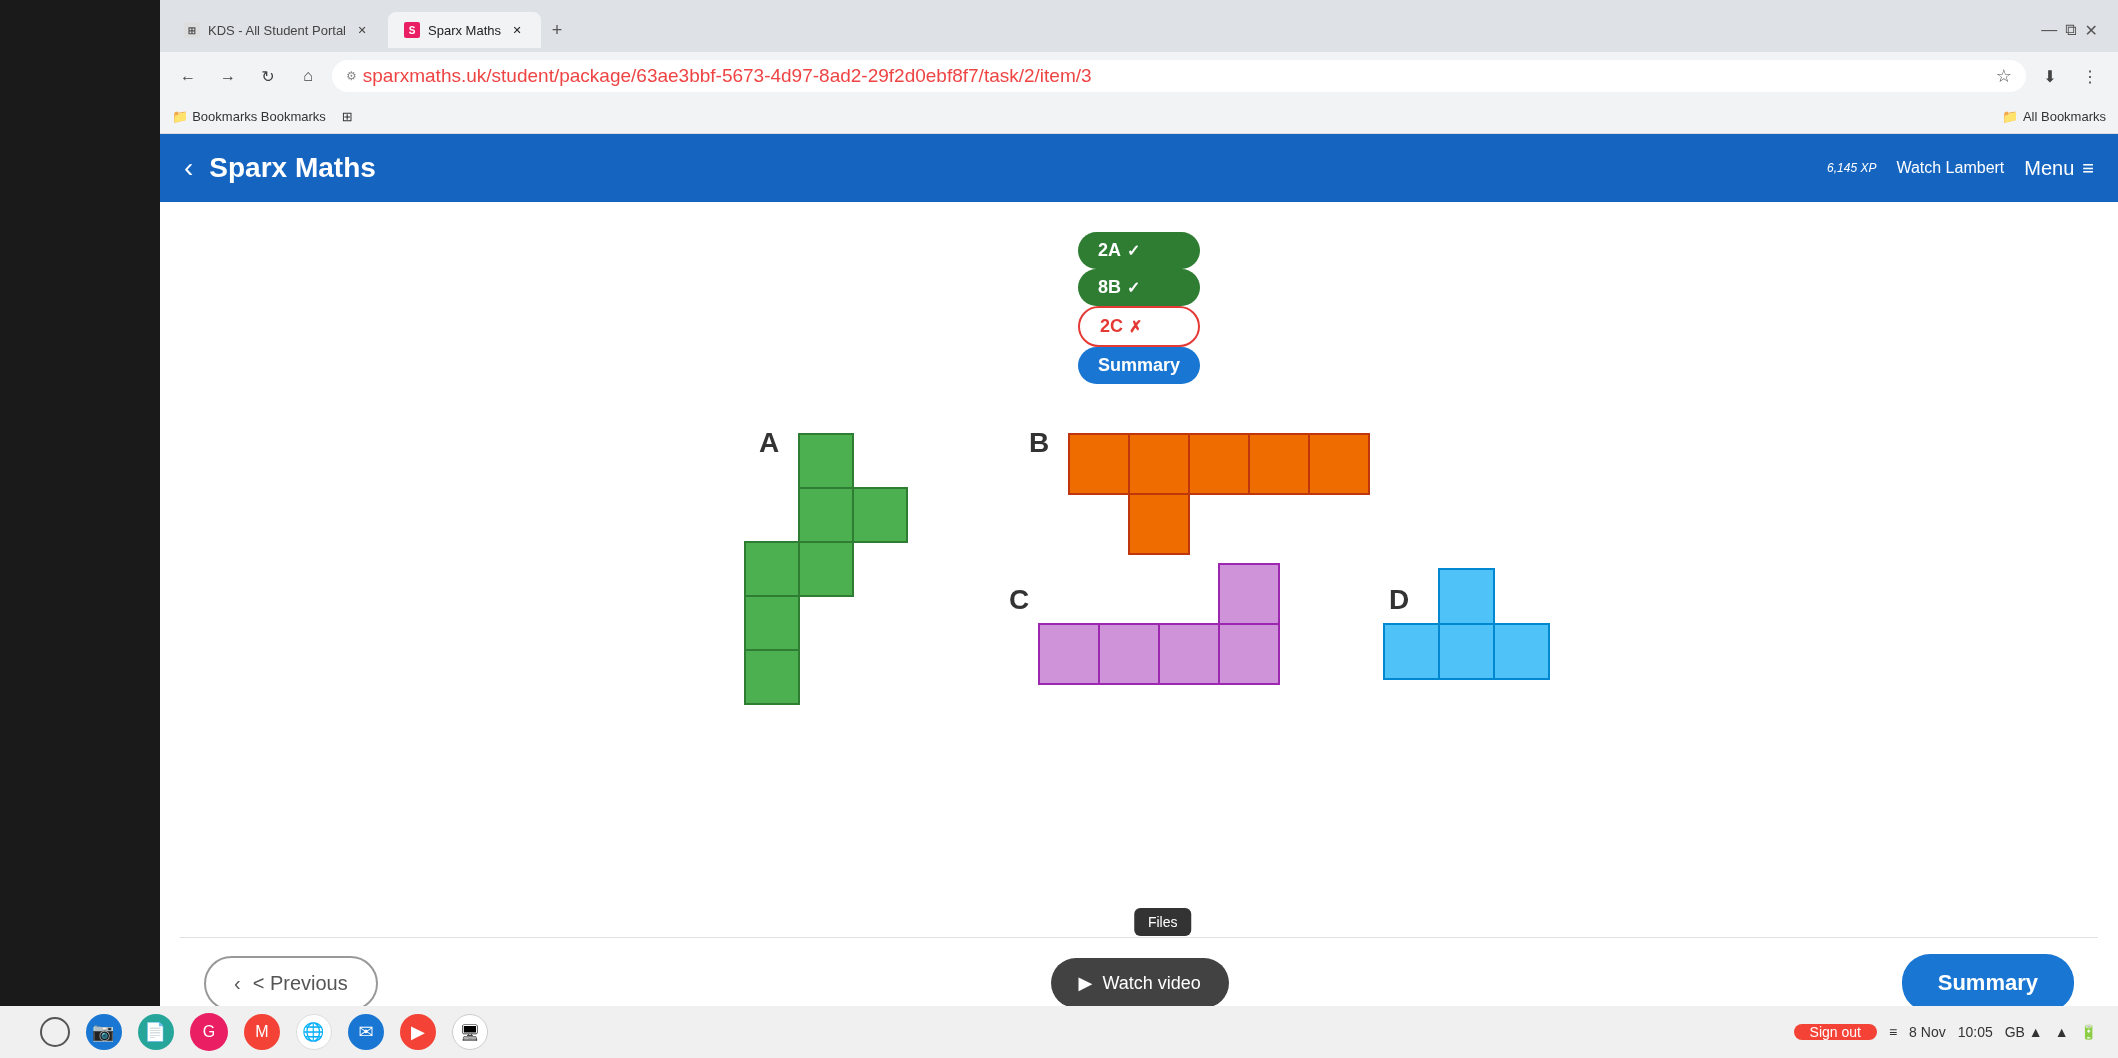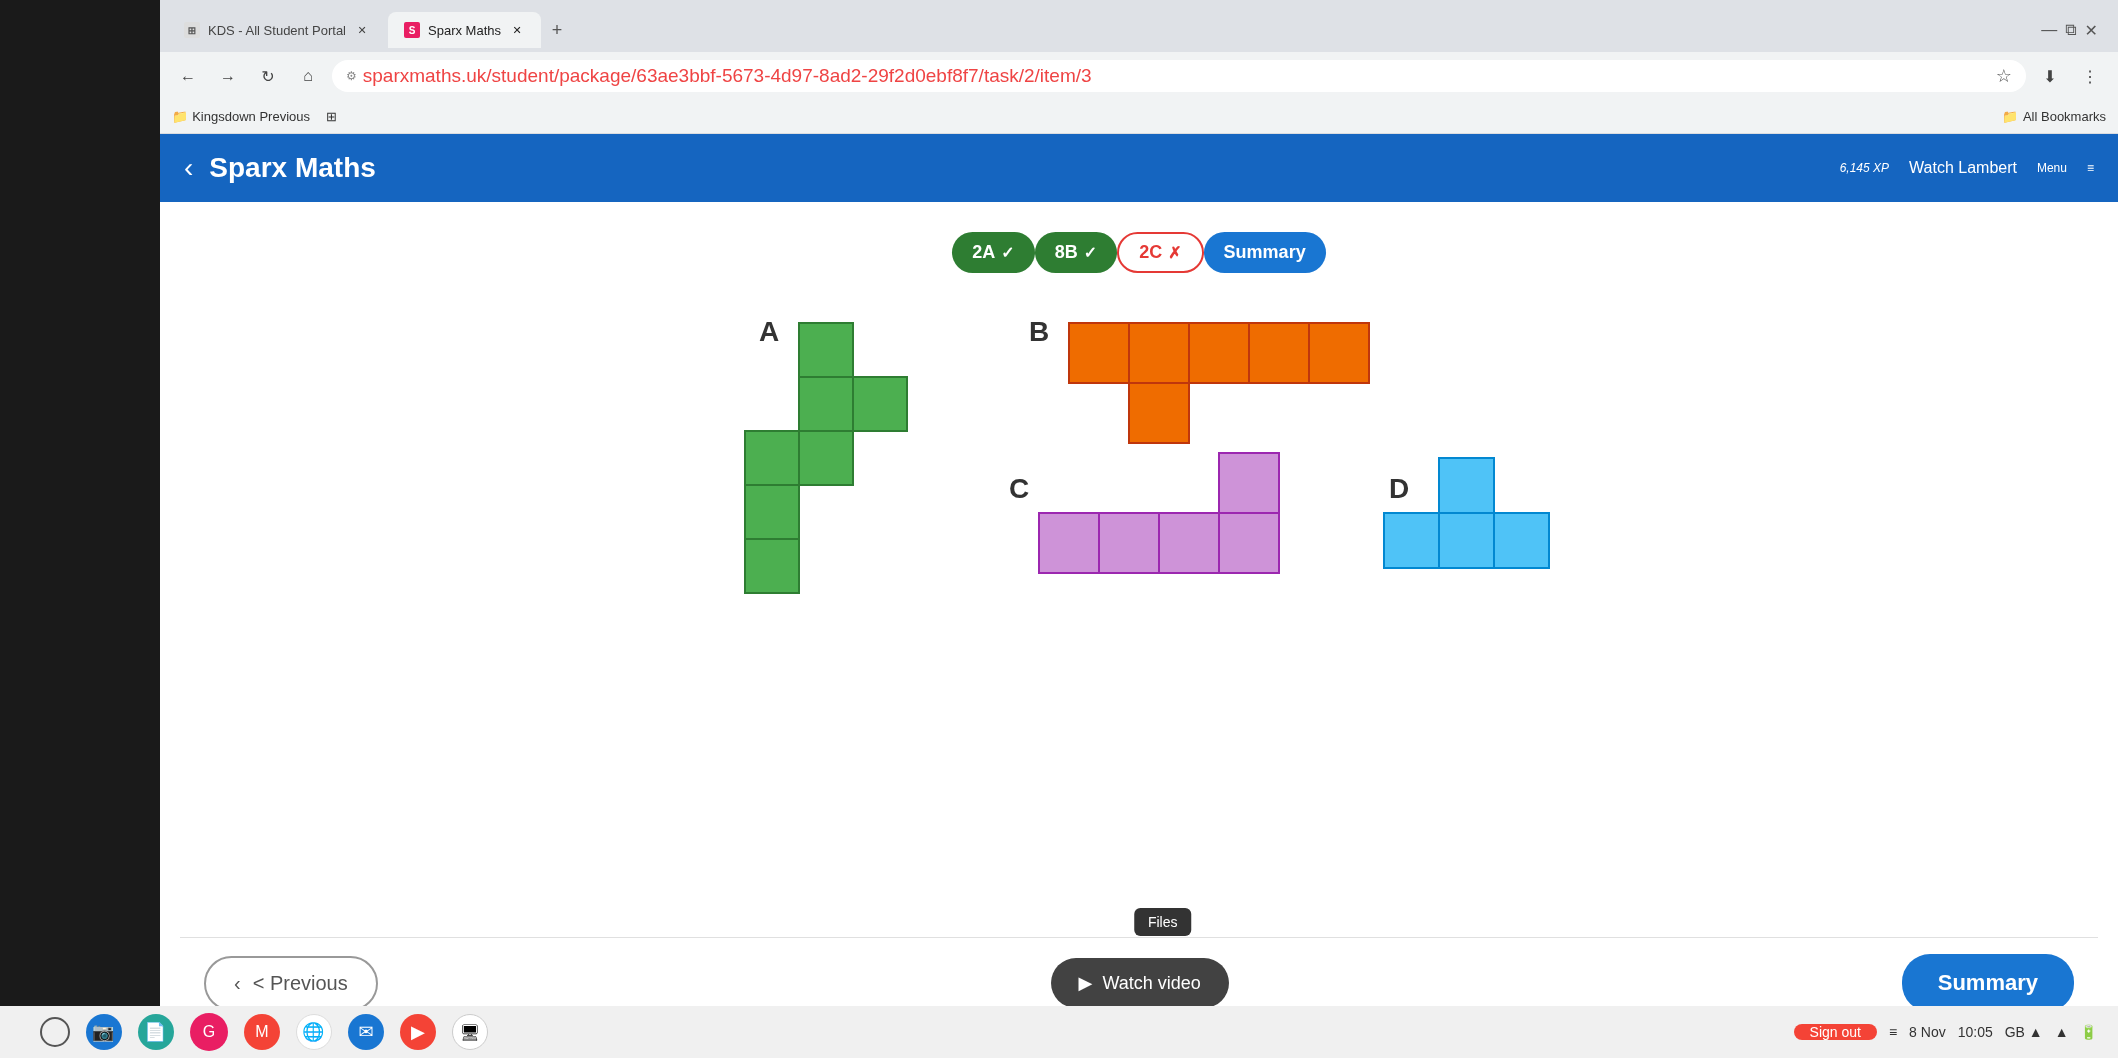--- a/index.html
+++ b/index.html
@@ -28,27 +28,27 @@
     
     .sparx-app { position: absolute; top: 134px; left: 160px; right: 0; bottom: 0; background: #f5f5f5; display: flex; flex-direction: column; }
 
     
     .sparx-header { background: #1565c0; height: 68px; display: flex; align-items: center; padding: 0 24px; color: white; }
     .header-back { font-size: 28px; cursor: pointer; margin-right: 16px; }
     .header-title { font-size: 28px; font-weight: bold; color: white; flex: 1; }
     .header-right { display: flex; align-items: center; gap: 20px; }
     .xp-badge { font-size: 12px; color: white; font-style: italic; }
     .user-name { font-size: 16px; color: white; }
-    .menu-btn { font-size: 12px; color: white; cursor: pointer; display: flex; align-items: flex-end; gap: 20px; }
+    .menu-btn { font-size: 20px; color: white; cursor: pointer; display: flex; align-items: flex-end; gap: 8px; }
 
     
     .content-area { flex: 1; background: white; display: flex; flex-direction: column; align-items: center; padding: 30px 20px; position: relative; }
 
     
-    .task-tabs { display: flex; gap: 0; margin-bottom: 30px; }
+    .task-tabs { display: flex; gap: 0; margin-bottom: 30px; flex-direction: column; }
     .task-tab { display: flex; align-items: center; gap: 6px; padding: 8px 20px; border-radius: 24px; font-size: 18px; font-weight: bold; cursor: pointer; }
     .tab-2a { background: #2e7d32; color: white; }
     .tab-2b { background: #2e7d32; color: white; }
     .tab-2c { background: white; color: #e53935; border: 2px solid #e53935; }
     .tab-summary { background: #1976d2; color: white; border-radius: 24px; }
     .tab-check { font-size: 16px; }
     .tab-x { font-size: 16px; }
 
     
     .question-text { font-size: 26px; color: #222; margin-bottom: 40px; text-align: center; }
@@ -108,21 +108,21 @@
       <span class="address-text">sparxmaths.uk/student/package/63ae3bbf-5673-4d97-8ad2-29f2d0ebf8f7/task/2/item/3</span>
       <span class="bookmark-star">☆</span>
     </div>
     <button class="nav-btn">⬇</button>
     <button class="nav-btn">⋮</button>
   </div>
 
   <div class="bookmarks-bar">
     <span>
       <span>📁</span>
-      <span>Kingsdown Previous</span>
+      <span>Bookmarks Bookmarks</span>
     </span>
     <span>⊞</span>
     <span style="margin-left:auto;">
       <span>📁</span>
       <span>All Bookmarks</span>
     </span>
   </div>
 </div>
 
 <div class="sparx-app">

